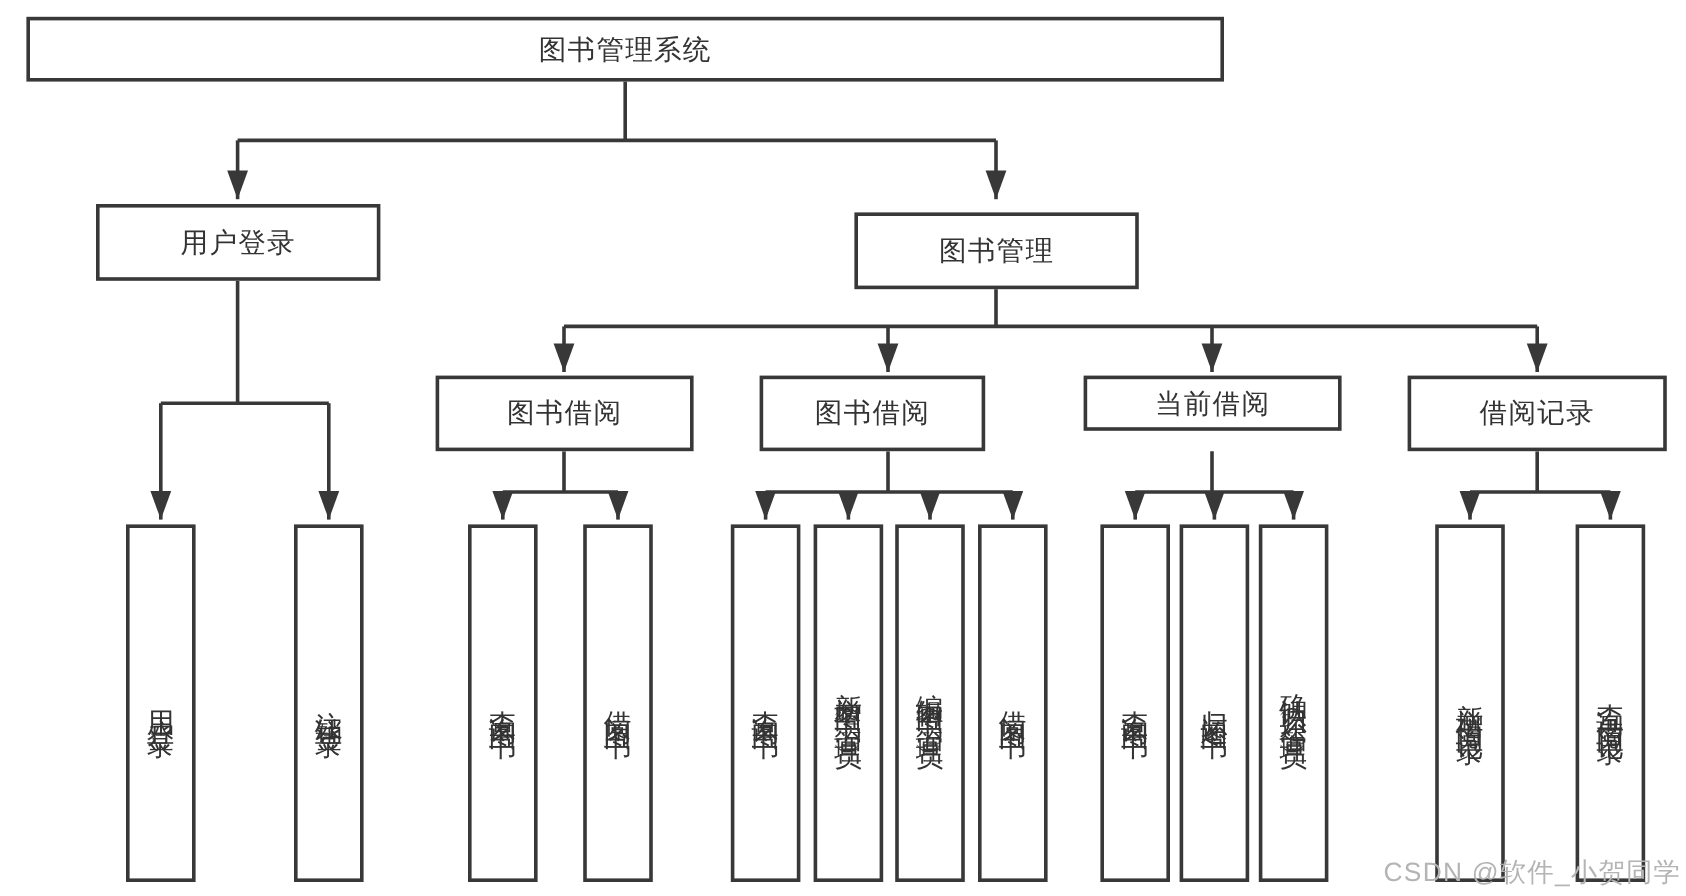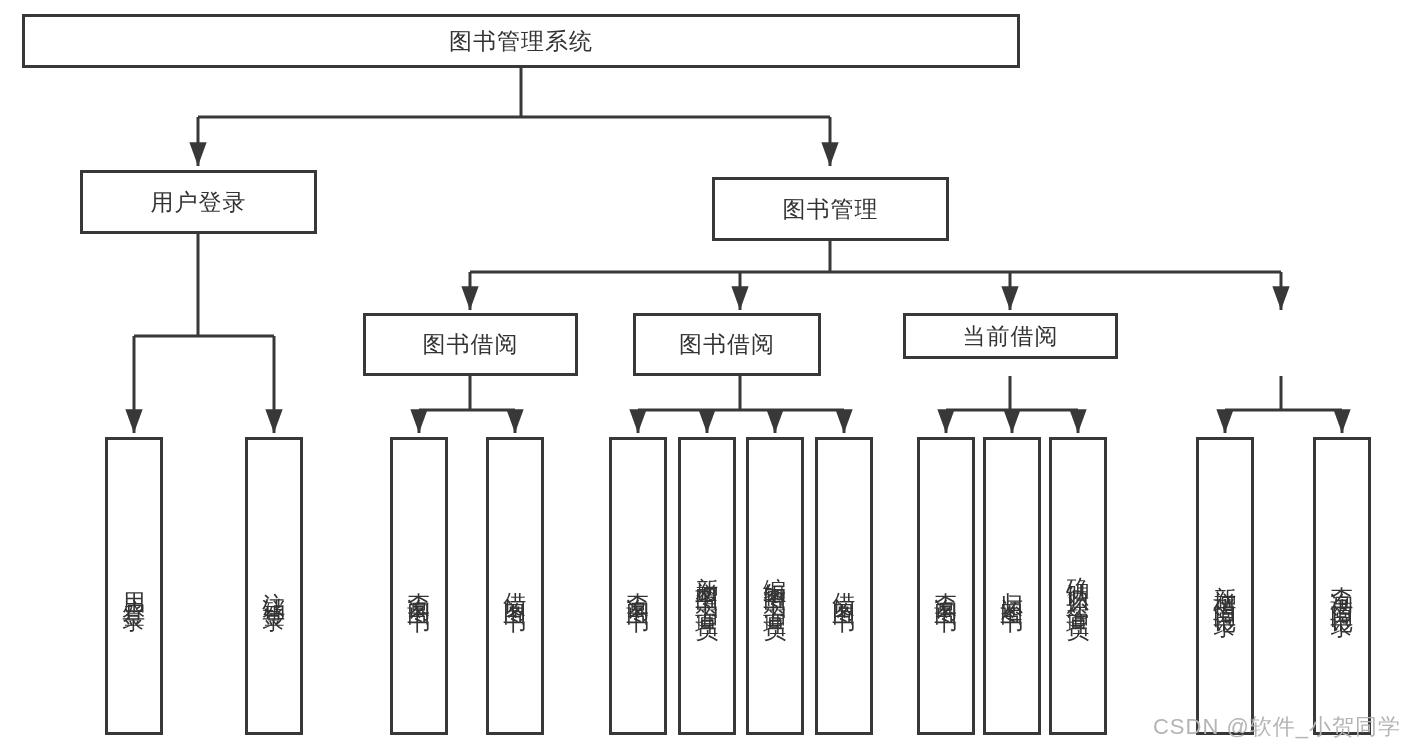--- a/index.html
+++ b/index.html
@@ -139,20 +139,23 @@
 
   <div class="hbox" style="left:363px;top:313px;width:215px;height:63px">
     <span>图书借阅</span>
   </div>
   <div class="hbox" style="left:633px;top:313px;width:188px;height:63px">
     <span>图书借阅</span>
   </div>
   <div class="hbox" style="left:903px;top:313px;width:215px;height:46px">
     <span>当前借阅</span>
   </div>
+  <div class="hbox" style="left:1173px;top:313px;width:216px;height:63px">
+    <span>借阅记录</span>
+  </div>
 
   <div class="vbox" style="left:105px">
     <span>用户登录</span>
   </div>
   <div class="vbox" style="left:245px">
     <span>注销登录</span>
   </div>
 
   <div class="vbox" style="left:390px">
     <span>查询图书</span>

